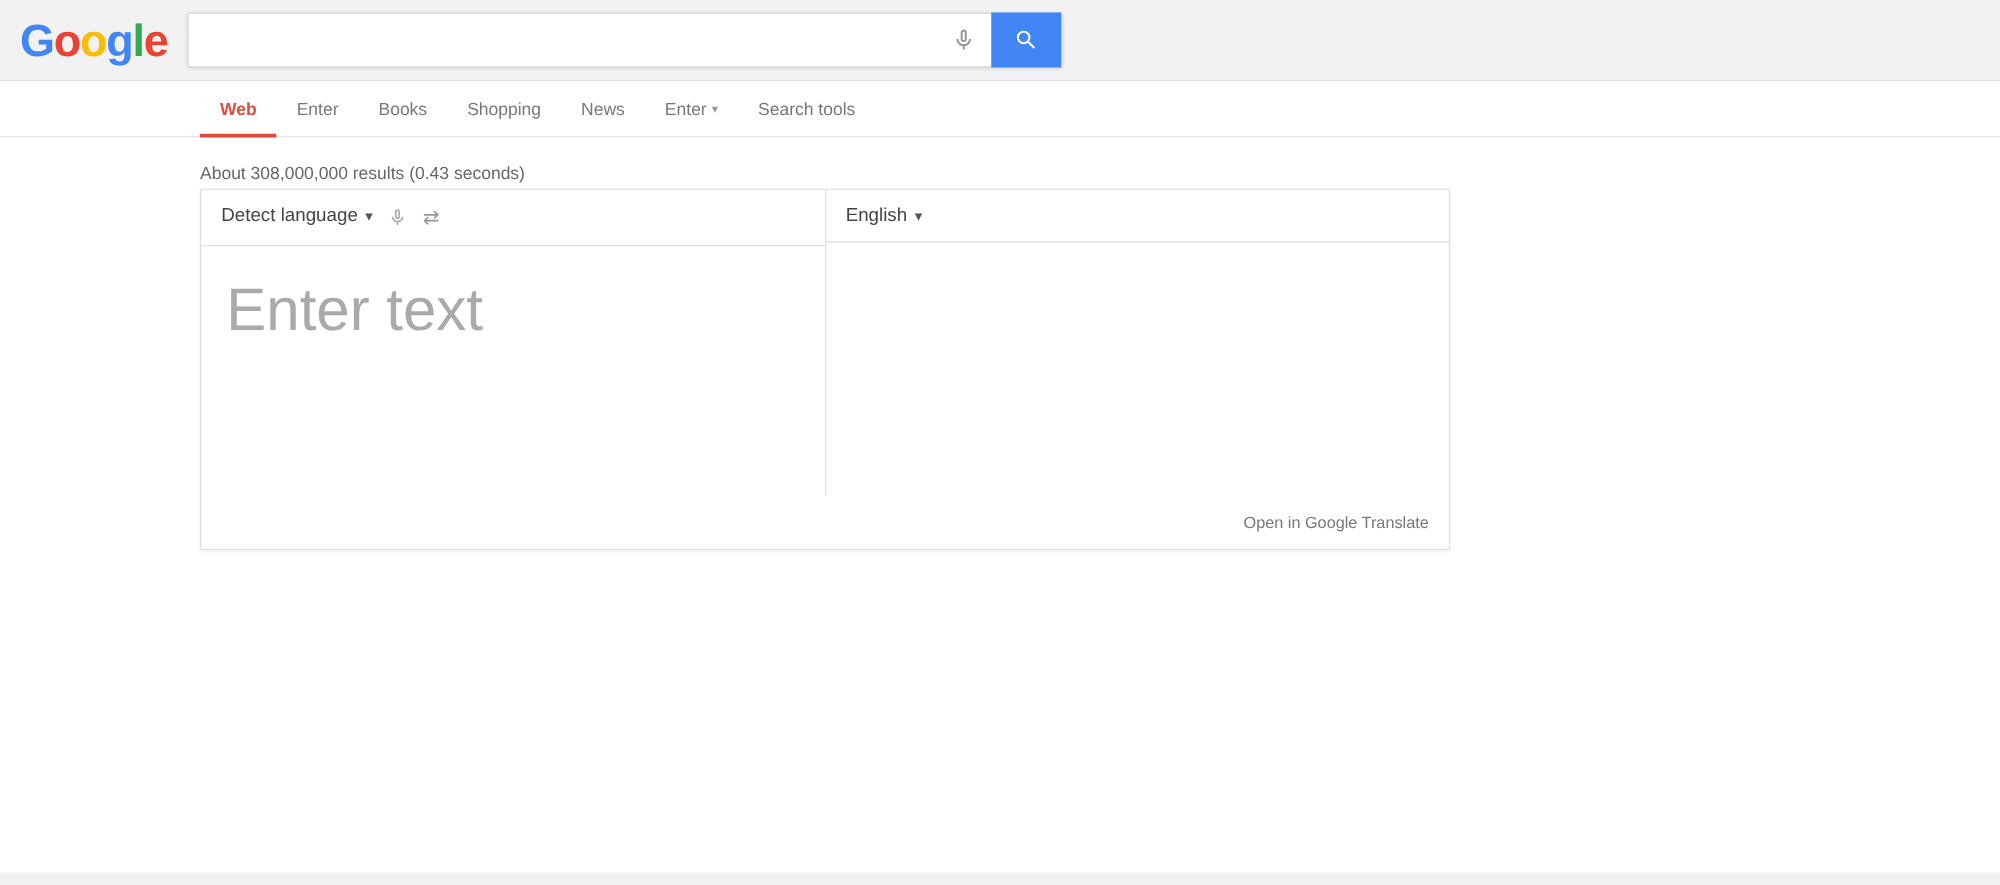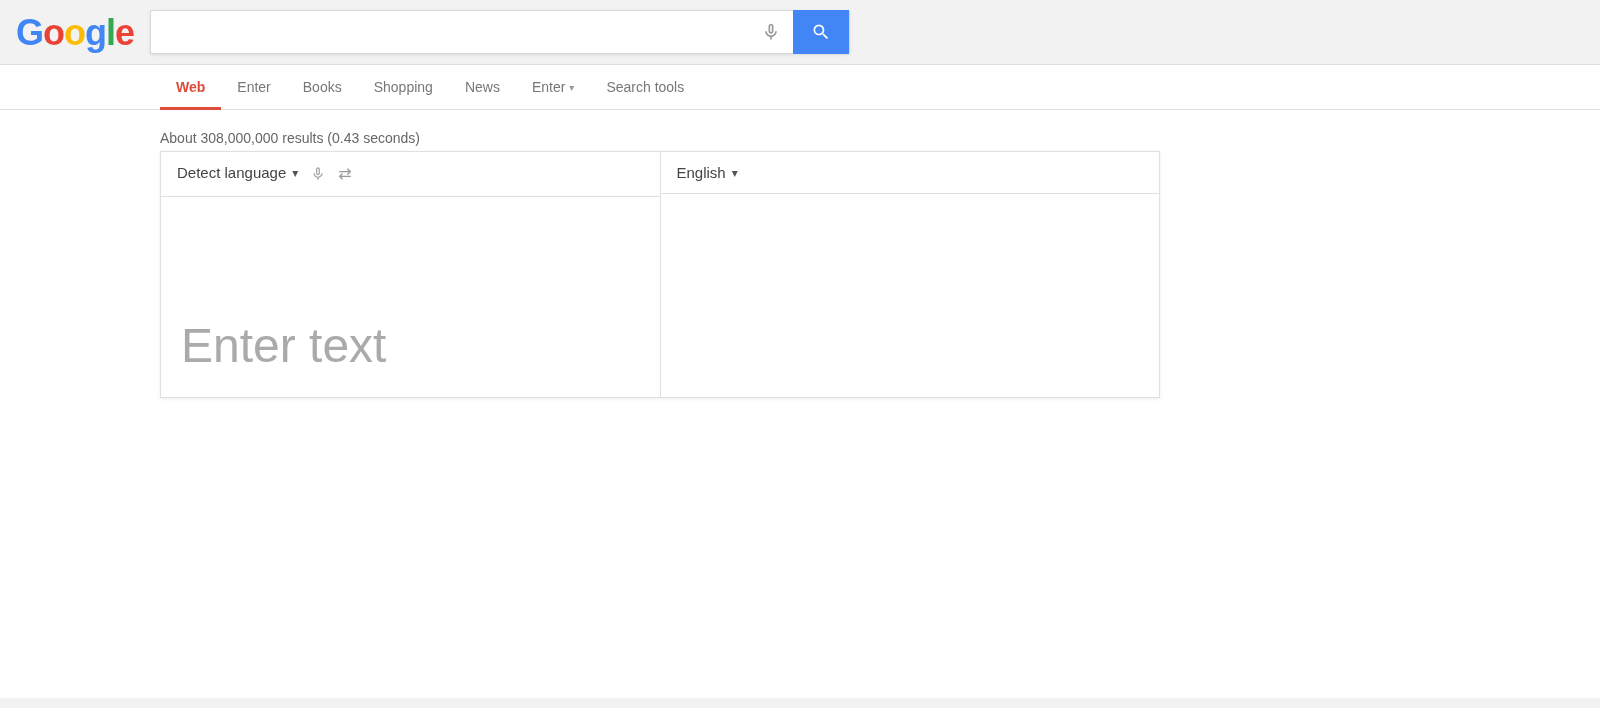--- a/index.html
+++ b/index.html
@@ -186,21 +186,21 @@
     .swap-icon {
       color: #999;
       font-size: 16px;
       cursor: pointer;
     }
 
     .translate-body {
       padding: 24px 20px;
       min-height: 200px;
       display: flex;
-      align-items: flex-end;
+      align-items: flex-start;
     }
 
     .placeholder-text {
       font-size: 48px;
       color: #aaa;
       font-weight: 300;
     }
 
     .translation-text {
       font-size: 48px;
@@ -293,14 +293,17 @@
         <div class="translate-header">
           <div class="lang-selector">
             <span>English</span>
             <span class="dropdown-arrow">▾</span>
           </div>
         </div>
       </div>
 
     </div>
 
+    <div class="translate-footer">
+      <span class="open-translate-link">Open in Google Translate</span>
+    </div>
   </div>
 </div>
 
 </body></html>

